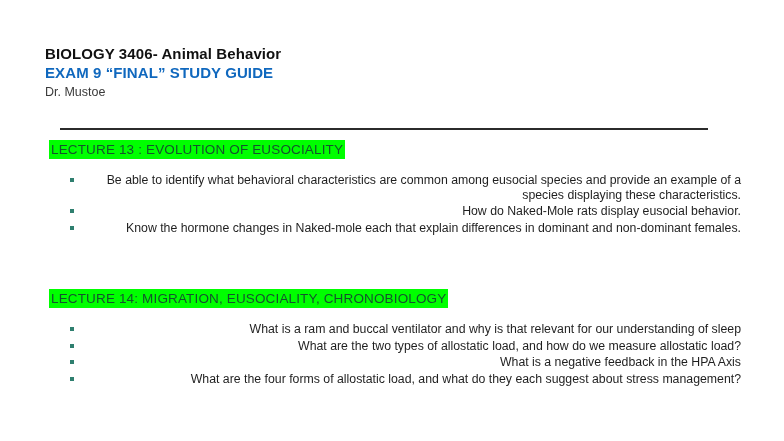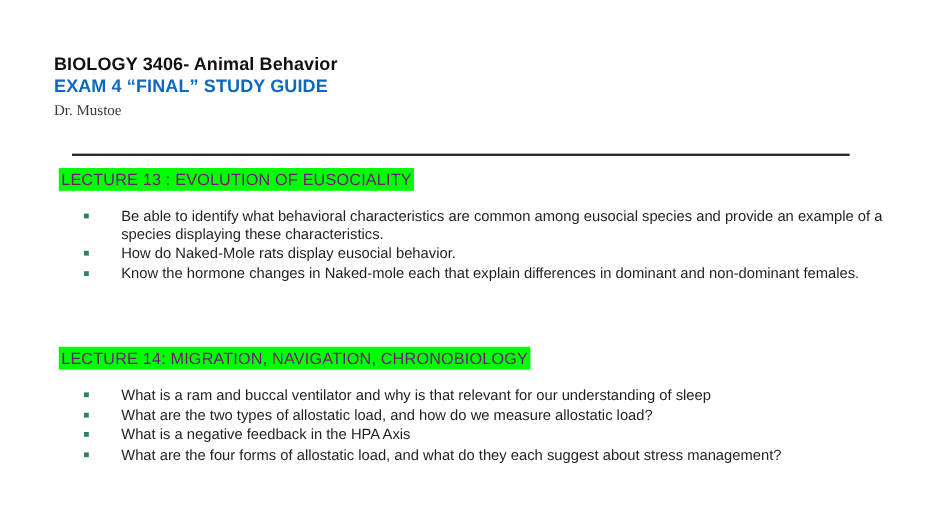--- a/index.html
+++ b/index.html
@@ -45,21 +45,20 @@
     letter-spacing: 0.1px;
     white-space: nowrap;
   }
   .instructor {
     font-size: 12.5px;
     font-weight: normal;
     color: #3a3a3a;
     line-height: 18px;
     margin-top: 1px;
     white-space: nowrap;
-    font-family: Liberation Serif, serif;
   }
 
   .divider {
     position: absolute;
     left: 60px;
     top: 120px;
     width: 648px;
     height: 0;
     border: 0;
     border-top: 2px solid #2b2b2b;
@@ -70,35 +69,36 @@
     position: absolute;
     left: 49px;
     width: 710px;
   }
   .section-13 { top: 140px; }
   .section-14 { top: 289px; }
 
   .section-heading {
     display: inline-block;
     background: #00ff00;
-    color: #701a75;
+    color: #14532d;
     font-size: 13.5px;
     font-weight: normal;
     line-height: 17px;
     padding: 1px 2px 1px 2px;
     white-space: nowrap;
     letter-spacing: 0.15px;
   }
 
   .bullet-list {
     list-style: none;
-    margin: 0;
+    margin: 18px;
     padding: 0;
     margin-top: 14px;
     margin-left: 21px;
+    text-align: right;
   }
   .bullet-item {
     position: relative;
     padding-left: 31px;
     font-size: 12.3px;
     line-height: 14.5px;
     color: #1f1f1f;
     margin-bottom: 0px;
     max-width: 660px;
   }
@@ -118,21 +118,21 @@
     display: block;
   }
 </style>
 </head>
 <body>
 
 <div class="page">
 
   <div class="doc-header">
     <div class="course-title">BIOLOGY 3406- Animal Behavior</div>
-    <div class="exam-title">EXAM 4 “FINAL” STUDY GUIDE</div>
+    <div class="exam-title">EXAM 9 “FINAL” STUDY GUIDE</div>
     <div class="instructor">Dr. Mustoe</div>
   </div>
 
   <hr class="divider">
 
   <div class="section section-13">
     <div class="section-heading">LECTURE 13 : EVOLUTION OF EUSOCIALITY</div>
     <ul class="bullet-list">
       <li class="bullet-item">
         <span class="bullet-marker"></span>
@@ -143,21 +143,21 @@
         <span class="bullet-text">How do Naked-Mole rats display eusocial behavior.</span>
       </li>
       <li class="bullet-item">
         <span class="bullet-marker"></span>
         <span class="bullet-text">Know the hormone changes in Naked-mole each that explain differences in dominant and non-dominant females.</span>
       </li>
     </ul>
   </div>
 
   <div class="section section-14">
-    <div class="section-heading">LECTURE 14: MIGRATION, NAVIGATION, CHRONOBIOLOGY</div>
+    <div class="section-heading">LECTURE 14: MIGRATION, EUSOCIALITY, CHRONOBIOLOGY</div>
     <ul class="bullet-list">
       <li class="bullet-item">
         <span class="bullet-marker"></span>
         <span class="bullet-text">What is a ram and buccal ventilator and why is that relevant for our understanding of sleep</span>
       </li>
       <li class="bullet-item">
         <span class="bullet-marker"></span>
         <span class="bullet-text">What are the two types of allostatic load, and how do we measure allostatic load?</span>
       </li>
       <li class="bullet-item">

